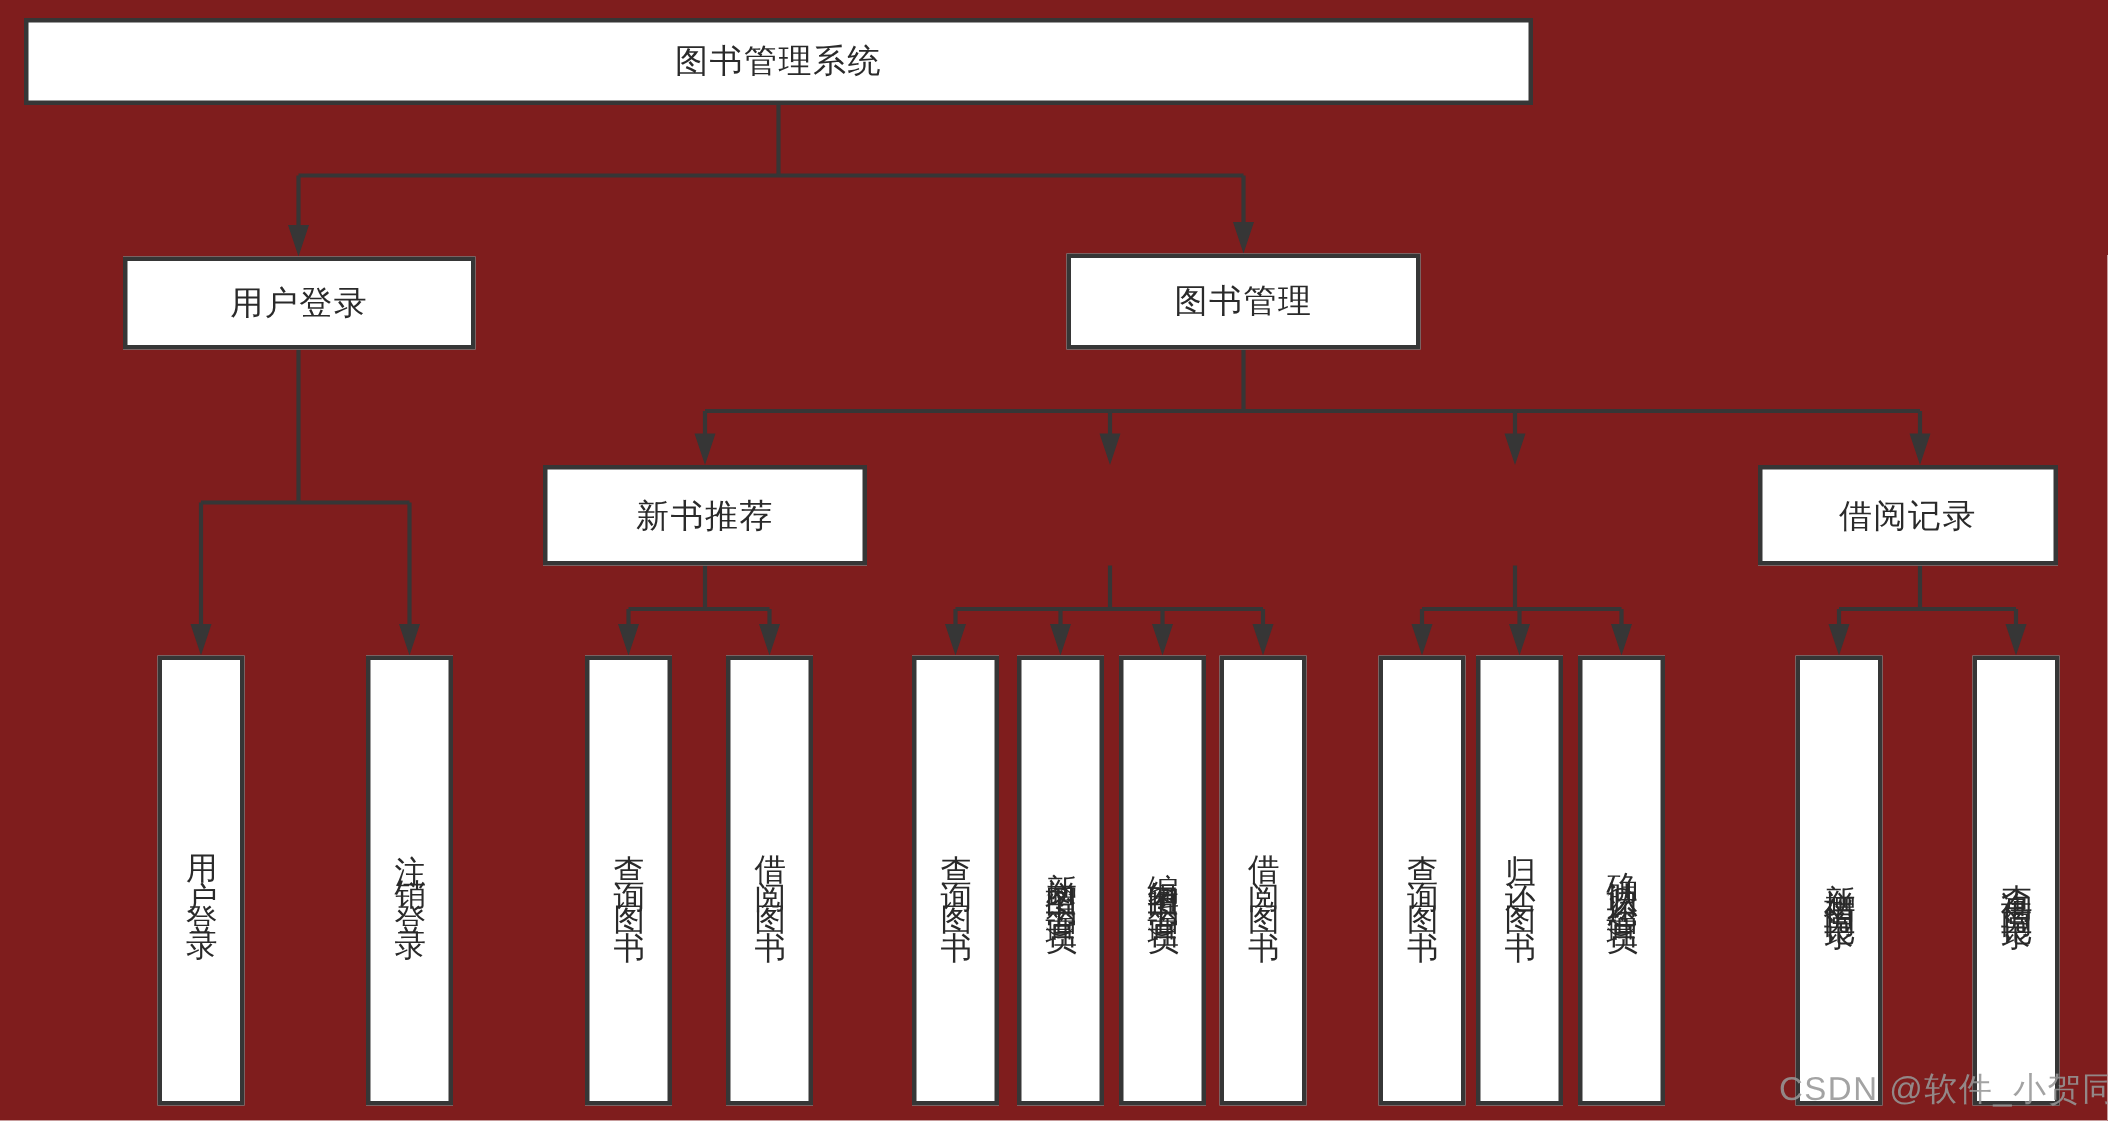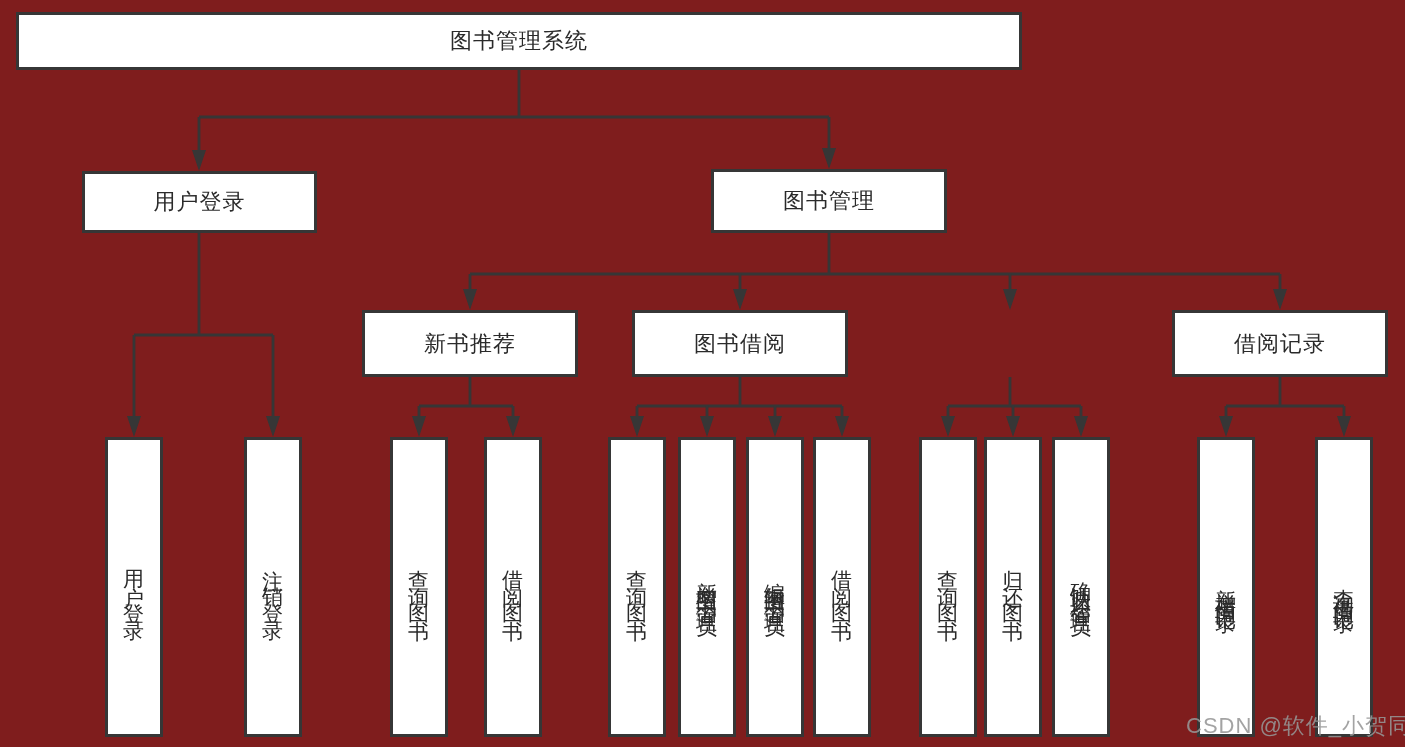--- a/index.html
+++ b/index.html
@@ -60,21 +60,21 @@
   }
 
   
   #n-root  { left:16px;  top:12px;  width:1006px; height:58px; }
   #n-login { left:82px;  top:171px; width:235px;  height:62px; }
   #n-mgmt  { left:711px; top:169px; width:236px;  height:64px;font-family:Liberation Mono, monospace; }
 
   #n-rec   { left:362px;  top:310px; width:216px; height:67px; }
   #n-bor   { left:632px;  top:310px; width:216px; height:67px; }
   #n-cur   { left:902px;  top:310px; width:216px; height:67px; }
-  #n-his   { left:1172px; top:310px; width:216px; height:67px; }
+  #n-his   { left:1172px; top:310px; width:200px; height:67px; }
 
   .vbox { top:437px; width:58px; height:300px; }
   #v1  { left:105px; }
   #v2  { left:244px; }
   #v3  { left:390px; }
   #v4  { left:484px; }
   #v5  { left:608px; }
   #v6  { left:678px; }
   #v7  { left:746px; }
   #v8  { left:813px; }
@@ -143,21 +143,20 @@
       <line x1="1344" y1="406" x2="1344" y2="419" stroke="#363636" stroke-width="2.8"></line>
       <polygon points="1337,416 1351,416 1344,437" fill="#363636"></polygon>
     </svg>
 
   <div class="node hbox" id="n-root">图书管理系统</div>
 
   <div class="node hbox" id="n-login">用户登录</div>
   <div class="node hbox" id="n-mgmt">图书管理</div>
 
   <div class="node hbox" id="n-rec">新书推荐</div>
-  <div class="node hbox" id="n-bor">图书借阅</div>
   <div class="node hbox" id="n-his">借阅记录</div>
 
   <div class="node vbox" id="v1">
     <span class="vlabel">用户登录</span>
     </div>
   <div class="node vbox" id="v2">
     <span class="vlabel">注销登录</span>
     </div>
 
   <div class="node vbox" id="v3">

